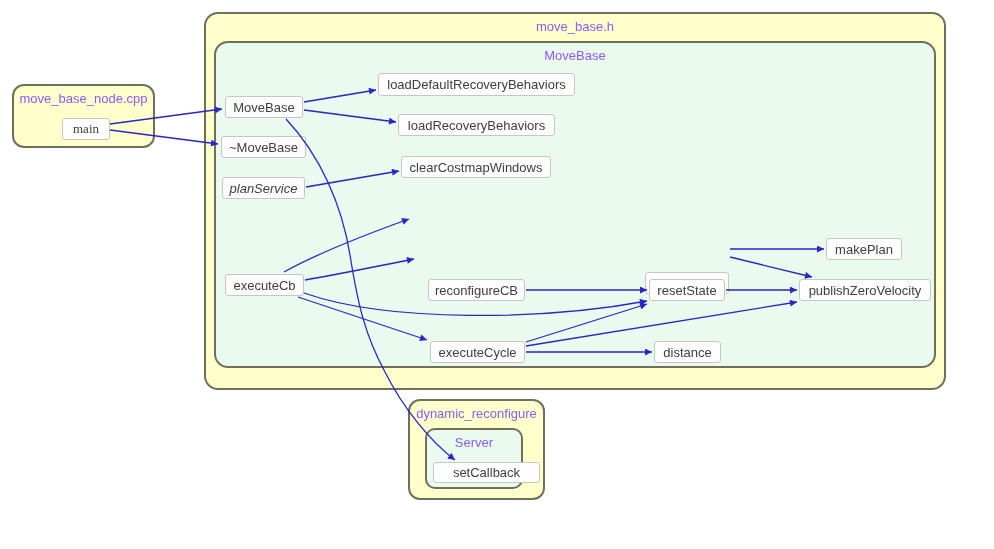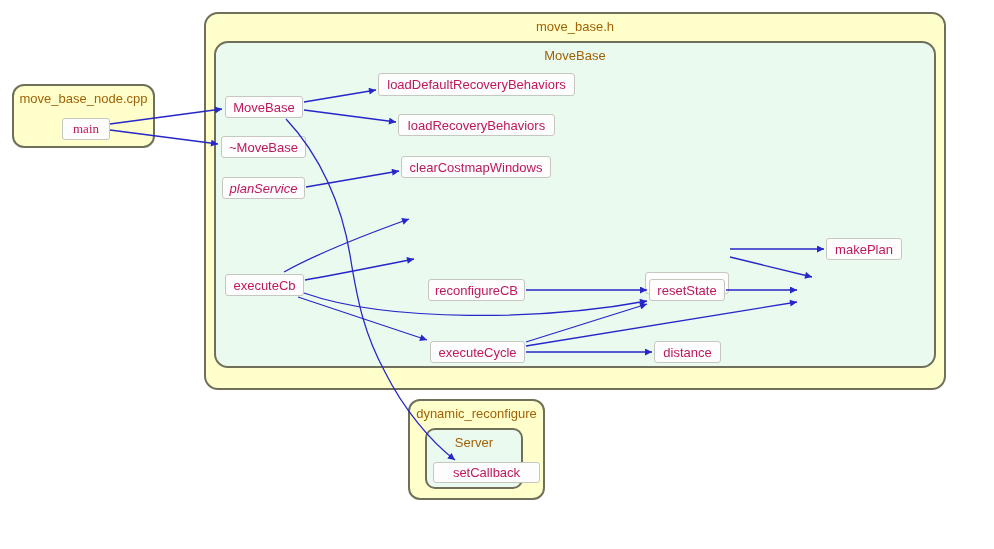--- a/index.html
+++ b/index.html
@@ -15,32 +15,32 @@
 
   .cluster {
     position: absolute;
     border: 2px solid #70705a;
   }
   .cluster.yellow { background: #ffffcc; border-radius: 14px; }
   .cluster.green  { background: #eafaef; border-radius: 14px; }
   .cluster-title {
     position: absolute; left: 0; right: 0; top: 5px;
     text-align: center;
-    font-size: 13px; color: #a16207;
+    font-size: 13px; color: #8b5cf6;
     line-height: 15px;
     white-space: nowrap;
   }
 
   .node {
     position: absolute;
     background: #fdfdfd;
     border: 1px solid #c5c8c0;
     border-radius: 3px;
     display: flex; align-items: center; justify-content: center;
-    font-size: 13px; color: #be185d;
+    font-size: 13px; color: #404040;
     white-space: nowrap;
     z-index: 5;
   }
 
   svg.edges {
     position: absolute; left: 0; top: 0;
     width: 994px; height: 549px;
     z-index: 8;
     pointer-events: none;
   }
@@ -96,20 +96,21 @@
   <div class="node" style="left:428px; top:279px; width:97px; height:22px;">reconfigureCB</div>
 
   <div class="node" style="left:430px; top:341px; width:95px; height:22px;">executeCycle</div>
 
   <div class="node" style="left:645px; top:238px; width:84px; height:22px;margin-top:34px;">planThread</div>
 
   <div class="node" style="left:826px; top:238px; width:76px; height:22px;">makePlan</div>
 
   <div class="node" style="left:649px; top:279px; width:76px; height:22px;">resetState</div>
 
+  <div class="node" style="left:799px; top:279px; width:132px; height:22px;">publishZeroVelocity</div>
 
   <div class="node" style="left:654px; top:341px; width:67px; height:22px;">distance</div>
 
   <div class="node" style="left:433px; top:462px; width:107px; height:21px;">setCallback</div>
 
   <svg class="edges" viewBox="0 0 994 549" xmlns="http://www.w3.org/2000/svg">
     <defs>
       <marker id="arrow" viewBox="0 0 10 10" refX="10" refY="5" markerWidth="9" markerHeight="7" orient="auto" markerUnits="userSpaceOnUse">
         <path d="M0,0 L10,5 L0,10 z" fill="#2626c9"></path>
       </marker>

